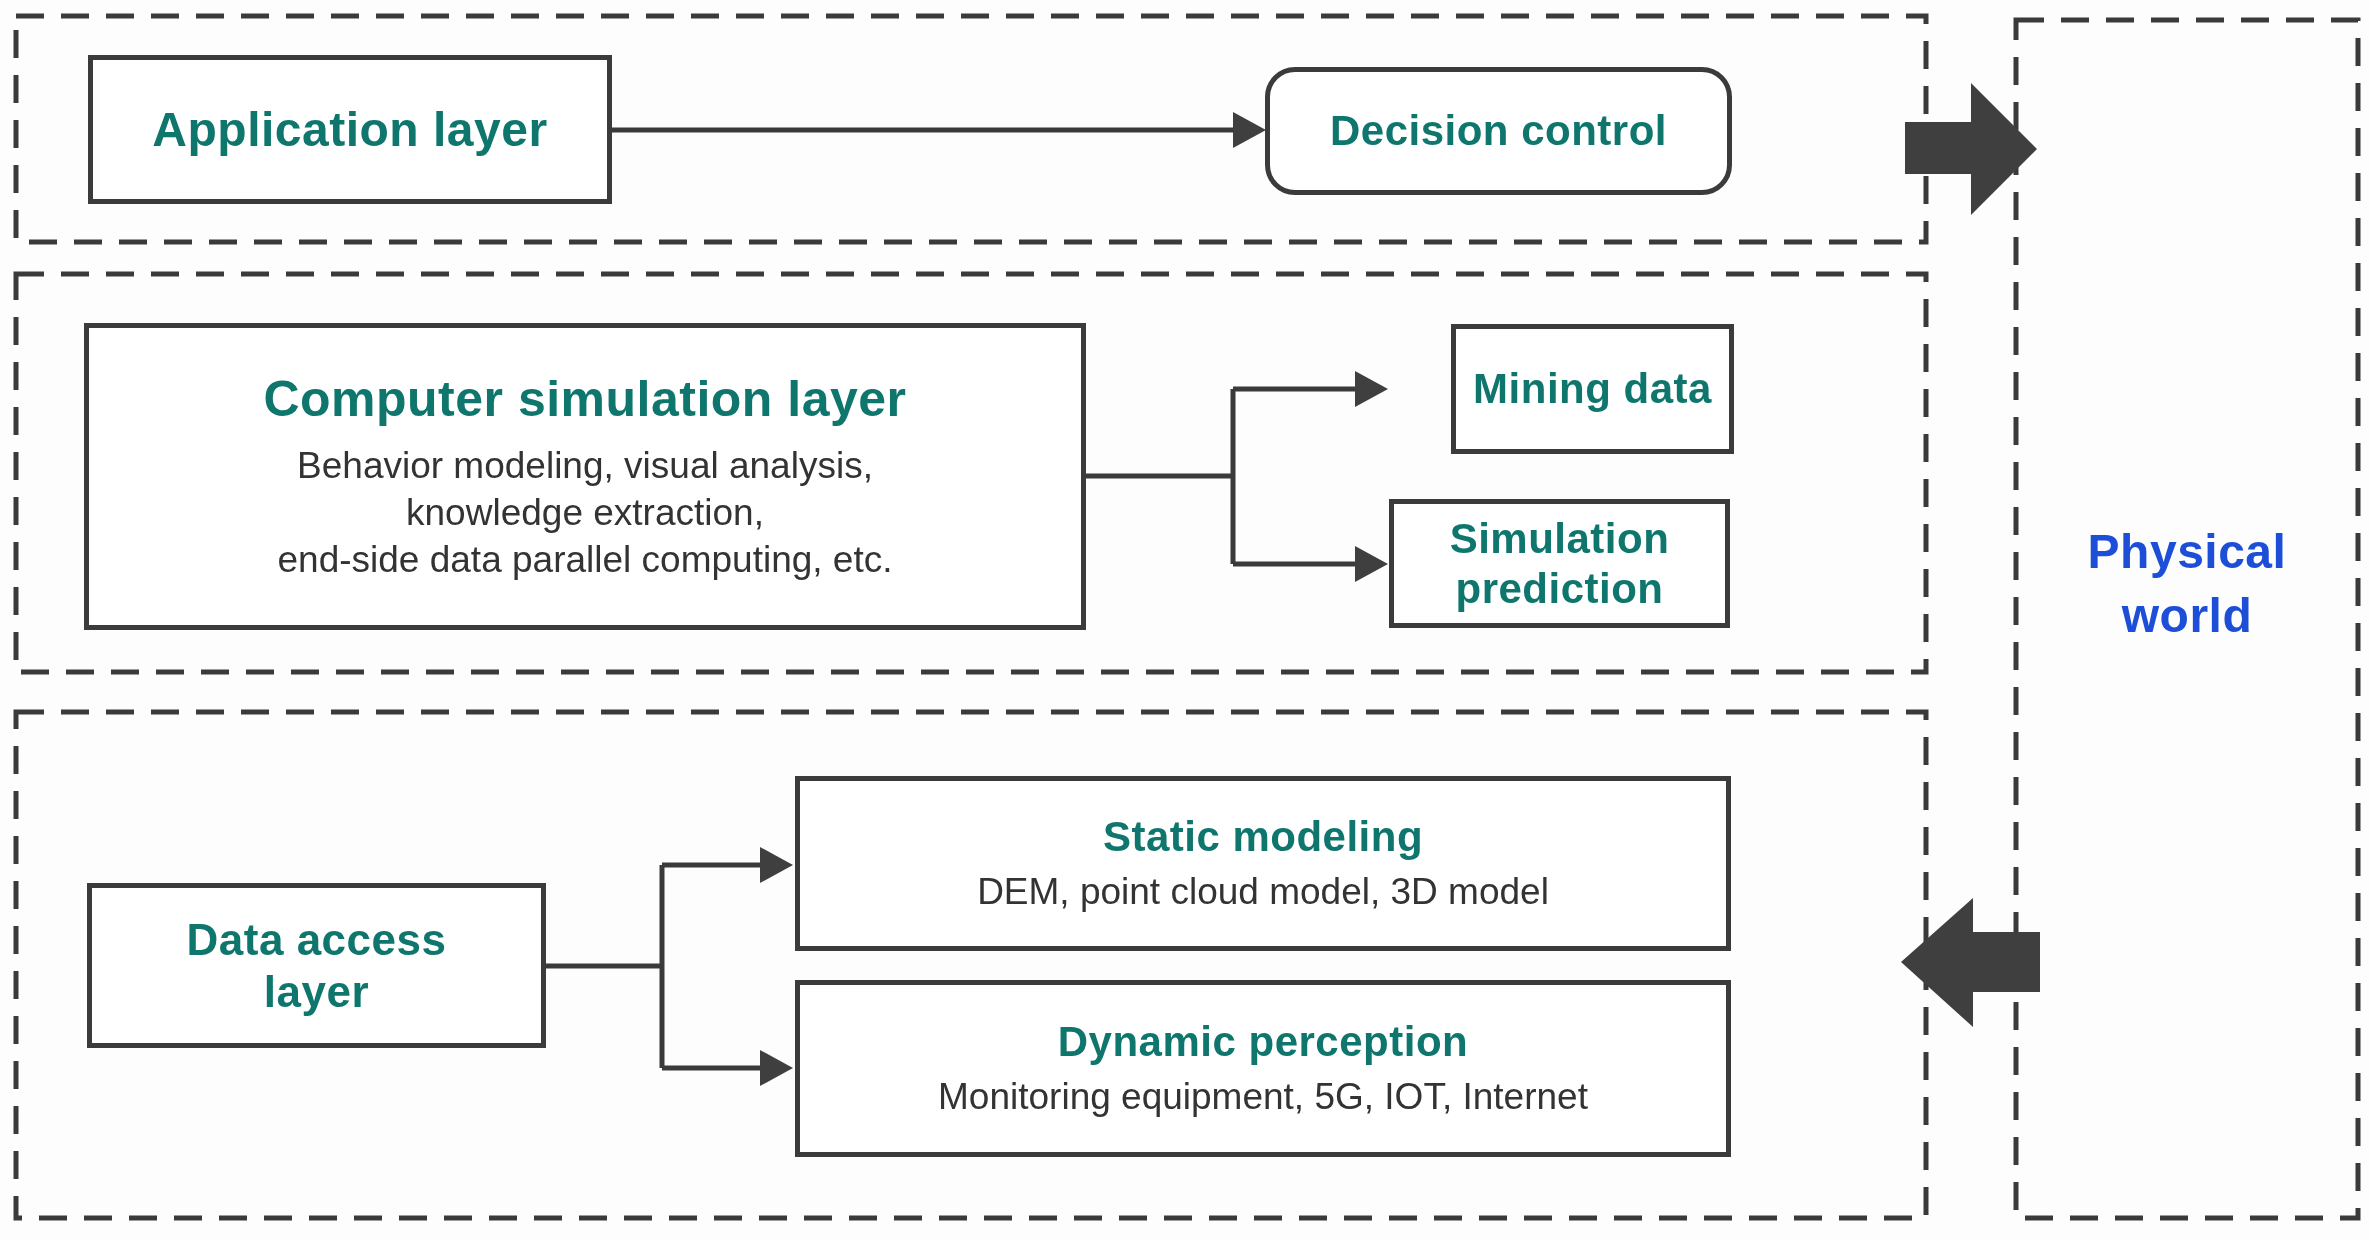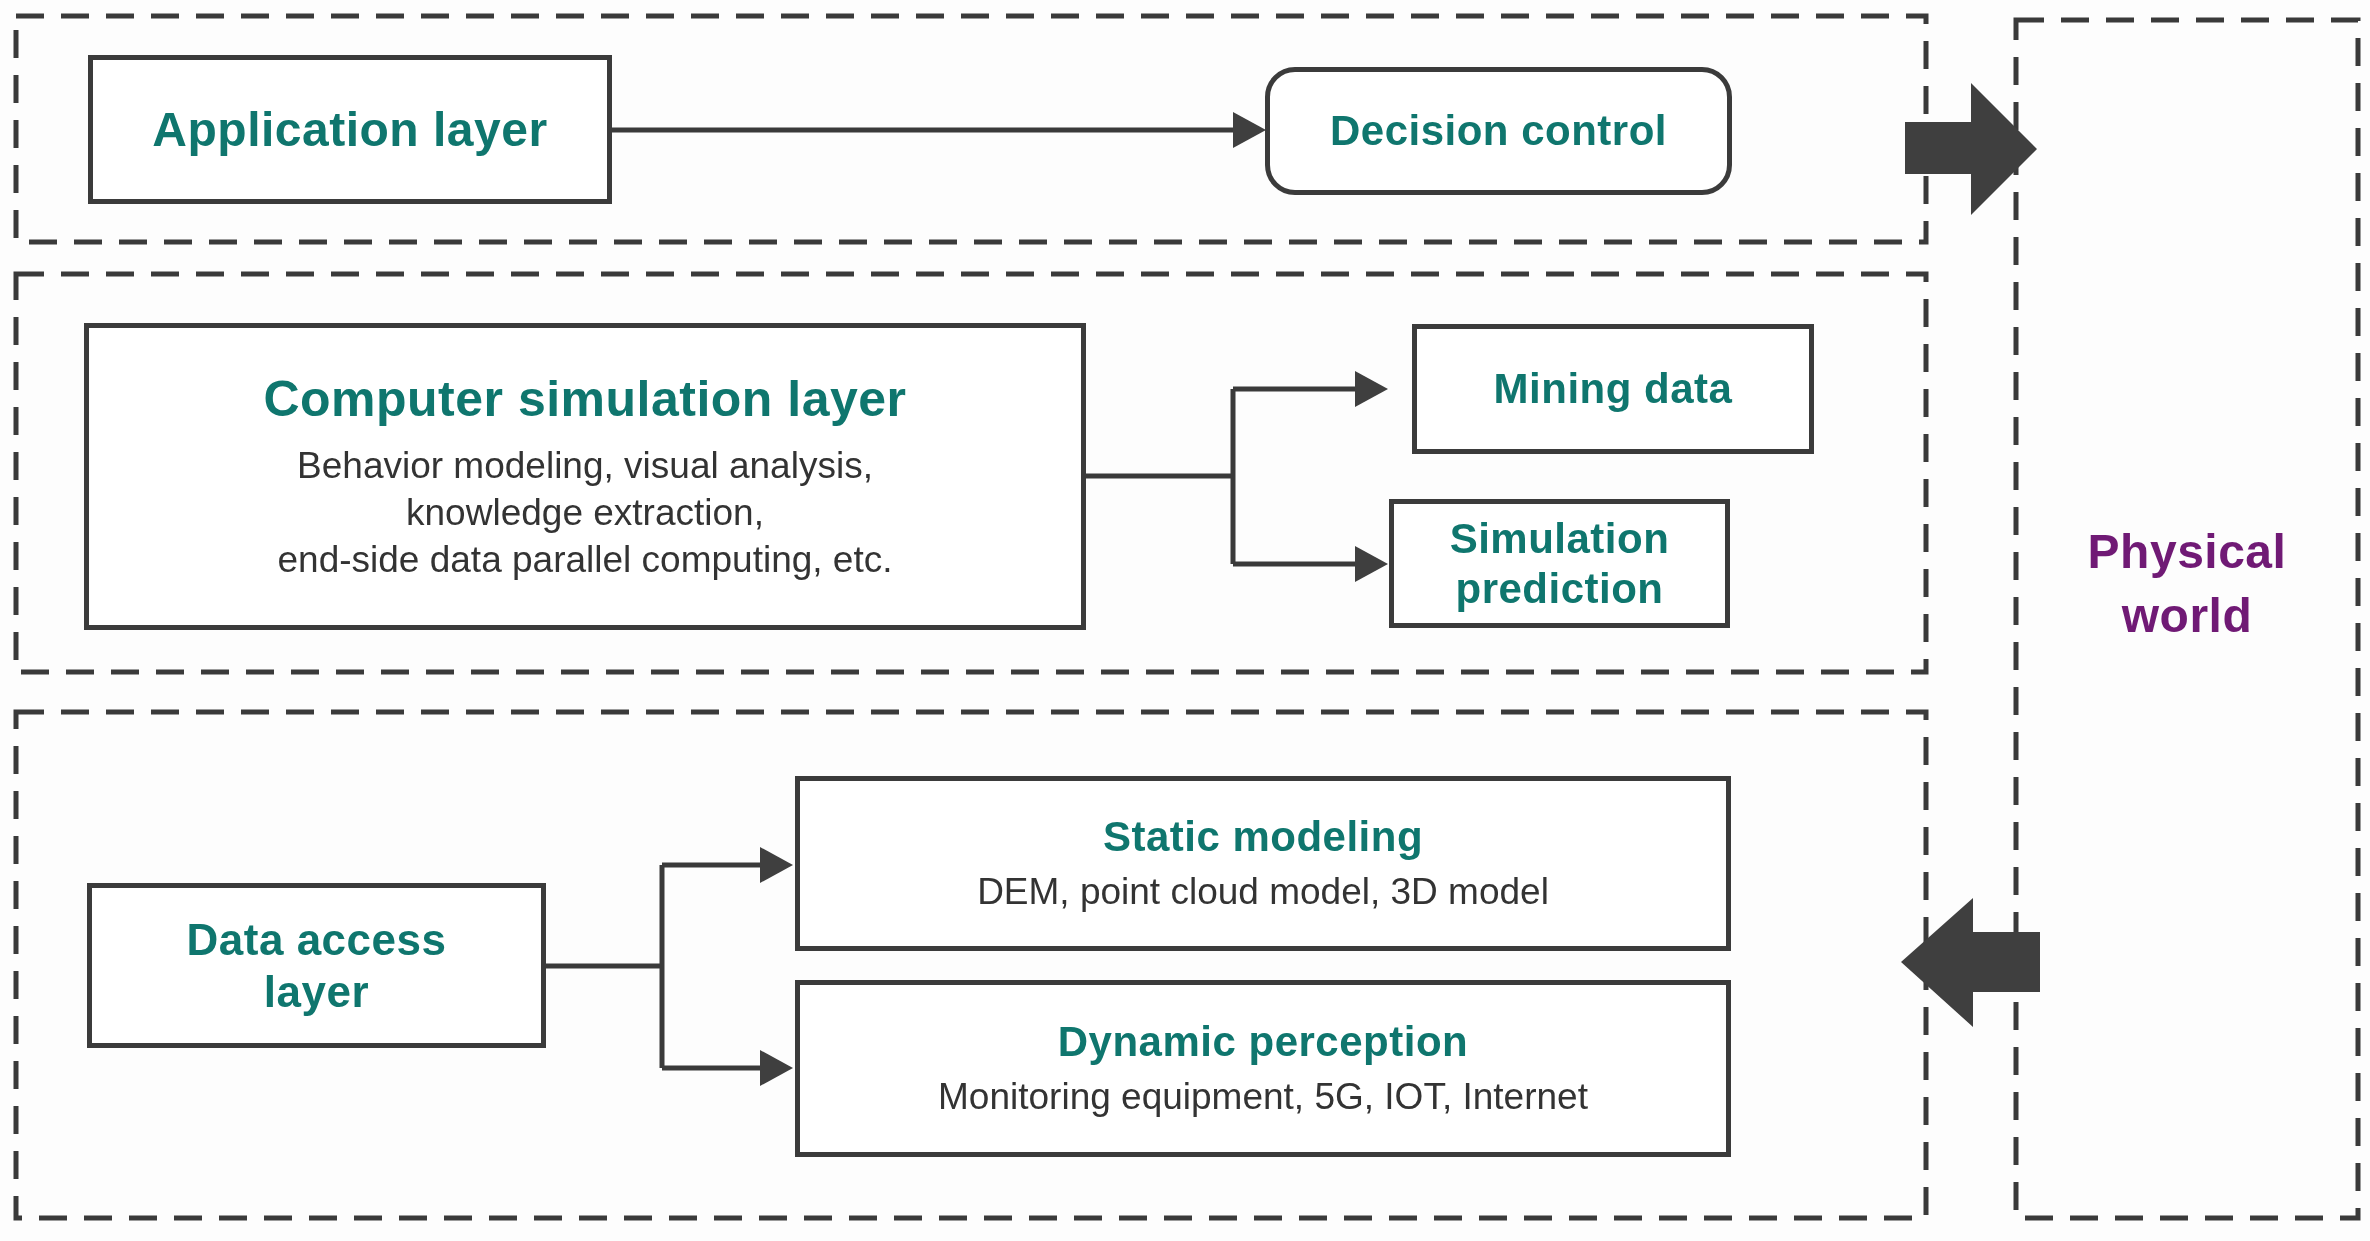--- a/index.html
+++ b/index.html
@@ -51,21 +51,21 @@
   }
   .phys-label {
     position: absolute;
     left: 2016px;
     top: 520px;
     width: 342px;
     text-align: center;
     font-weight: 700;
     font-size: 48px;
     line-height: 64px;
-    color: #701a75;
+    color: #1d4ed8;
     letter-spacing: 0.5px;
   }
   .gap6 { height: 6px; }
   .gap14 { height: 14px; }
 </style>
 </head>
 <body>
 
 <div class="stage">
 
@@ -101,21 +101,21 @@
   </div>
 
   <div class="node" style="left:84px; top:323px; width:1002px; height:307px;">
     <div class="title t50">Computer simulation layer</div>
     <div class="gap14"></div>
     <div class="serif-sub">Behavior modeling, visual analysis,</div>
     <div class="serif-sub">knowledge extraction,</div>
     <div class="serif-sub">end-side data parallel computing, etc.</div>
   </div>
 
-  <div class="node" style="left:1412px; top:324px; width:402px; height:130px;">
+  <div class="node" style="left:1451px; top:324px; width:283px; height:130px;">
     <div class="title t42">Mining data</div>
   </div>
 
   <div class="node" style="left:1389px; top:499px; width:341px; height:129px;">
     <div class="title t42">Simulation</div>
     <div class="title t42">prediction</div>
   </div>
 
   <div class="node" style="left:87px; top:883px; width:459px; height:165px;">
     <div class="title t44">Data access</div>

